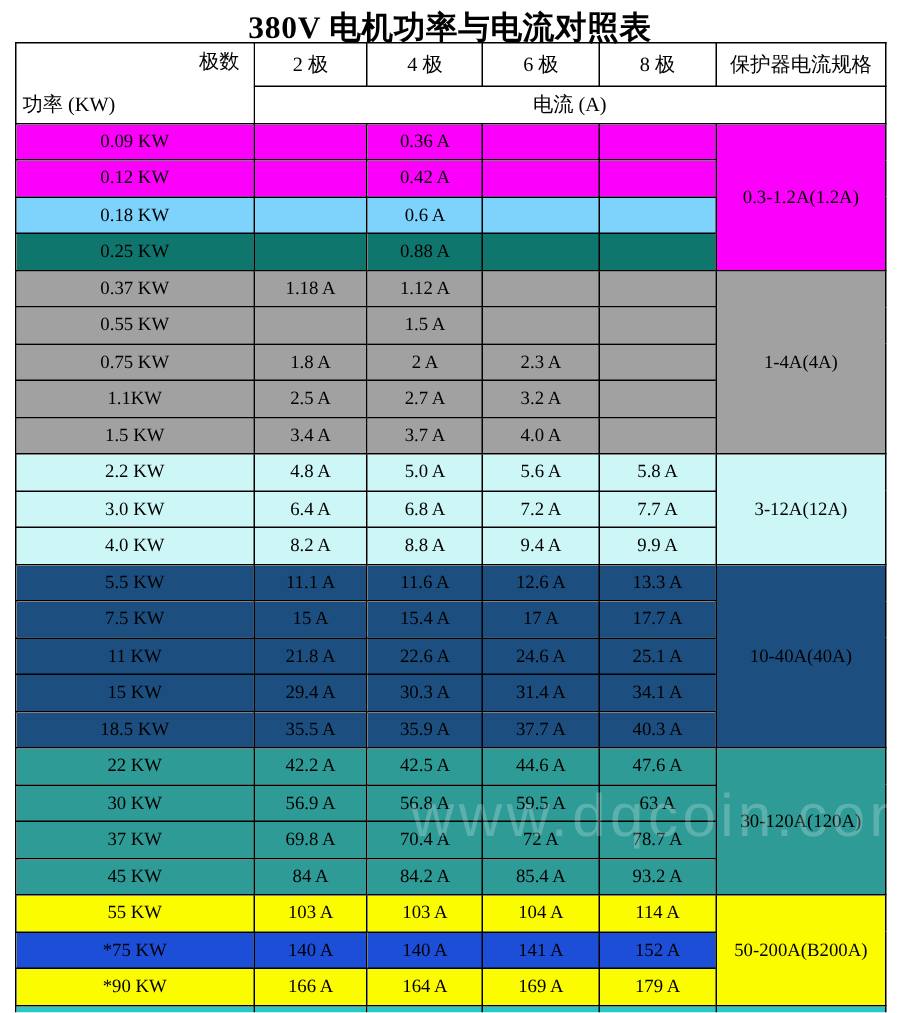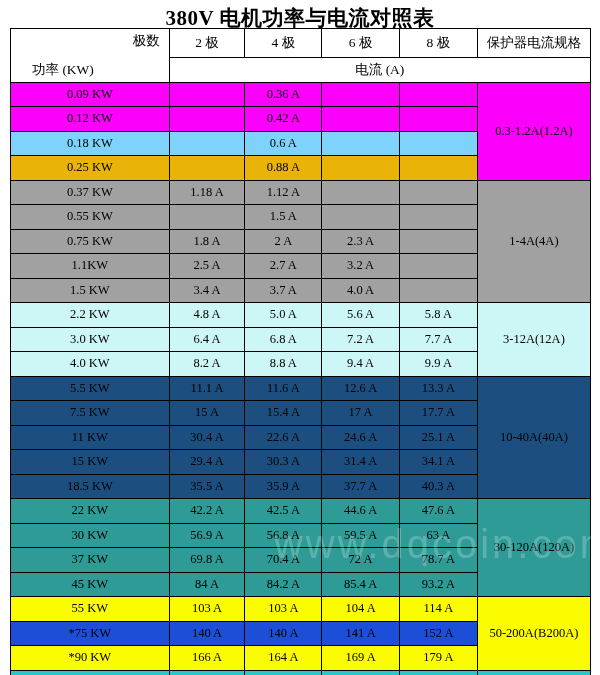--- a/index.html
+++ b/index.html
@@ -38,21 +38,21 @@
     font-weight: normal;
     color: #000000;
     overflow: hidden;
     white-space: nowrap;
   }
   .ref-table thead th { background: #ffffff; font-size: 13.5px; }
   .ref-table thead tr.head-row-1 th { height: 28px; }
   .ref-table thead tr.head-row-2 th { height: 23.5px; }
   th.corner-cell { position: relative; }
   th.corner-cell .pole-label   { position: absolute; top: 3px; right: 9px; }
-  th.corner-cell .power-label  { position: absolute; bottom: 3px; left: 21px; }
+  th.corner-cell .power-label  { position: absolute; bottom: 3px; left: 4px; }
   .ref-table tbody td { height: 23.5px; }
   .watermark {
     position: absolute;
     left: 0; top: 494px;
     width: 600px; height: 100px;
     line-height: 100px;
     text-align: right;
     font-family: "Liberation Sans", sans-serif;
     font-size: 40px;
     letter-spacing: 3px;
@@ -110,21 +110,21 @@
           <td></td>
           <td></td>
         </tr>
         <tr style="background: #7dd3fc; color: rgb(0, 0, 0);">
           <td>0.18 KW</td>
           <td></td>
           <td>0.6 A</td>
           <td></td>
           <td></td>
         </tr>
-        <tr style="background: #eab308; color: rgb(0, 0, 0); padding-left: 45px;">
+        <tr style="background: #0f766e; color: rgb(0, 0, 0); padding-left: 45px;">
           <td>0.25 KW</td>
           <td></td>
           <td>0.88 A</td>
           <td></td>
           <td></td>
         </tr>
         <tr style="background: rgb(161, 161, 161); color: rgb(0, 0, 0);">
           <td>0.37 KW</td>
           <td>1.18 A</td>
           <td>1.12 A</td>
@@ -192,21 +192,21 @@
         </tr>
         <tr style="background: rgb(28, 79, 128); color: rgb(255, 255, 255);">
           <td>7.5 KW</td>
           <td>15 A</td>
           <td>15.4 A</td>
           <td>17 A</td>
           <td>17.7 A</td>
         </tr>
         <tr style="background: rgb(28, 79, 128); color: rgb(255, 255, 255);">
           <td>11 KW</td>
-          <td>30.4 A</td>
+          <td>21.8 A</td>
           <td>22.6 A</td>
           <td>24.6 A</td>
           <td>25.1 A</td>
         </tr>
         <tr style="background: rgb(28, 79, 128); color: rgb(255, 255, 255);">
           <td>15 KW</td>
           <td>29.4 A</td>
           <td>30.3 A</td>
           <td>31.4 A</td>
           <td>34.1 A</td>

